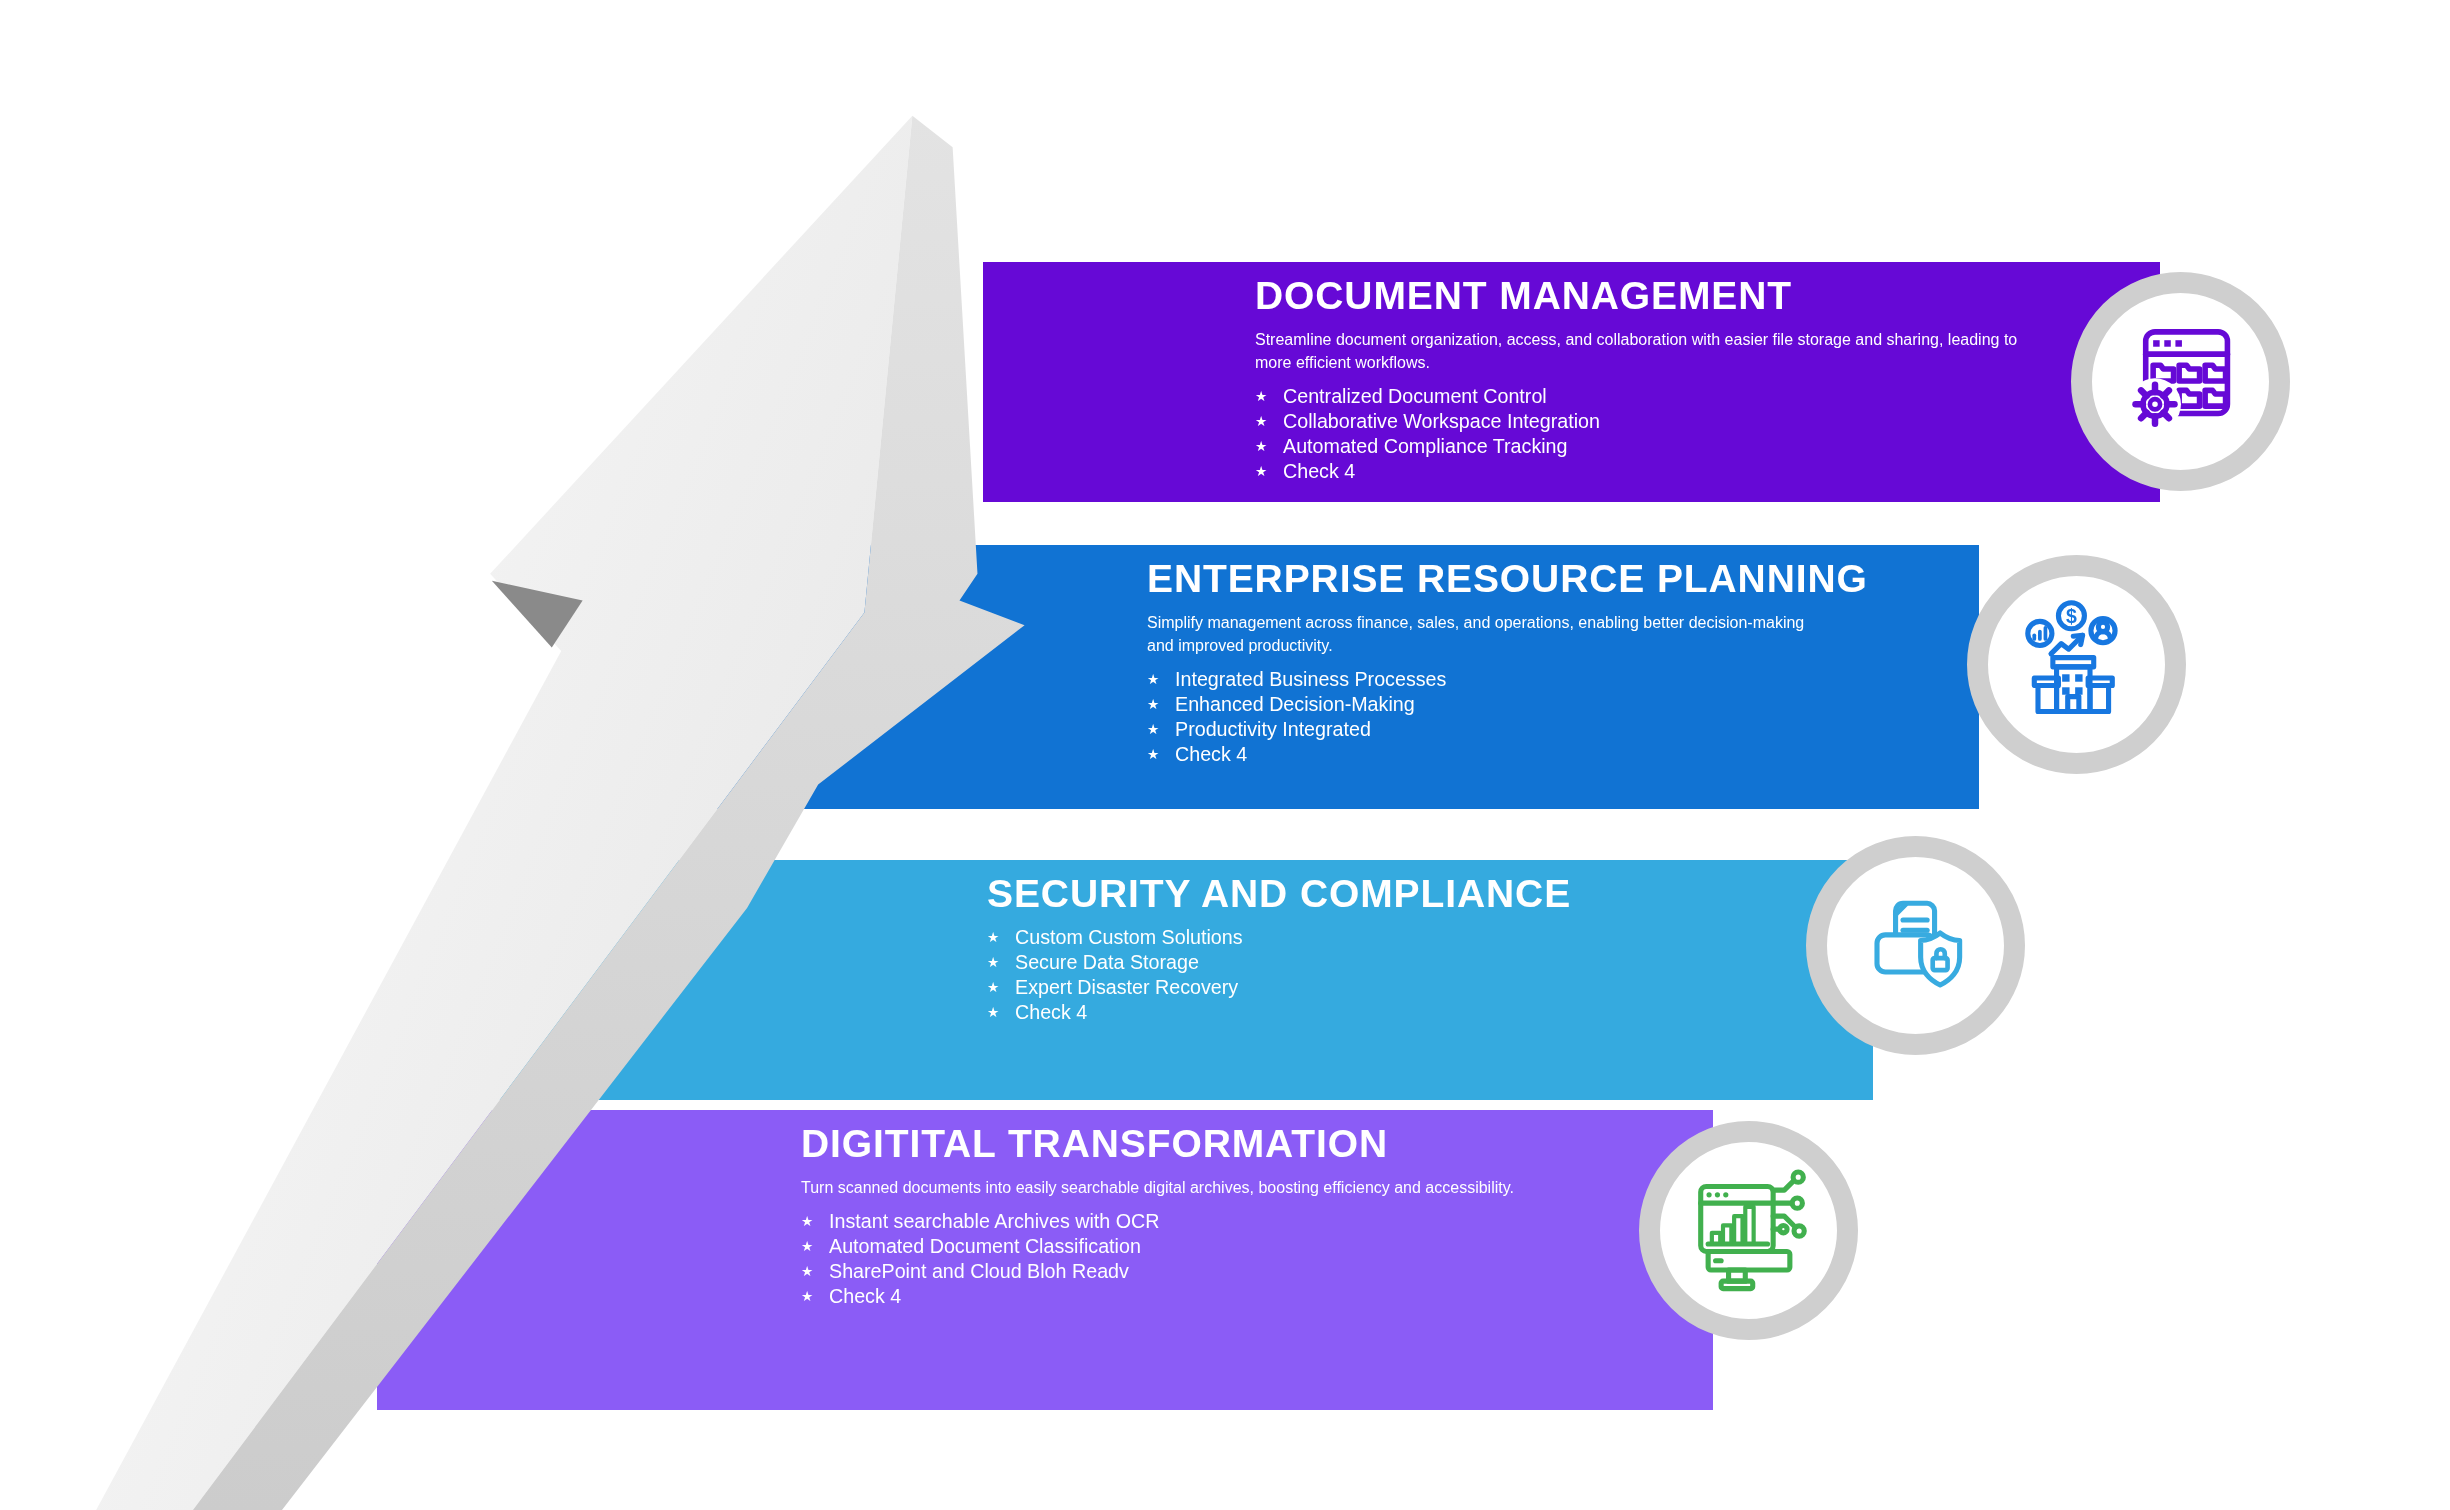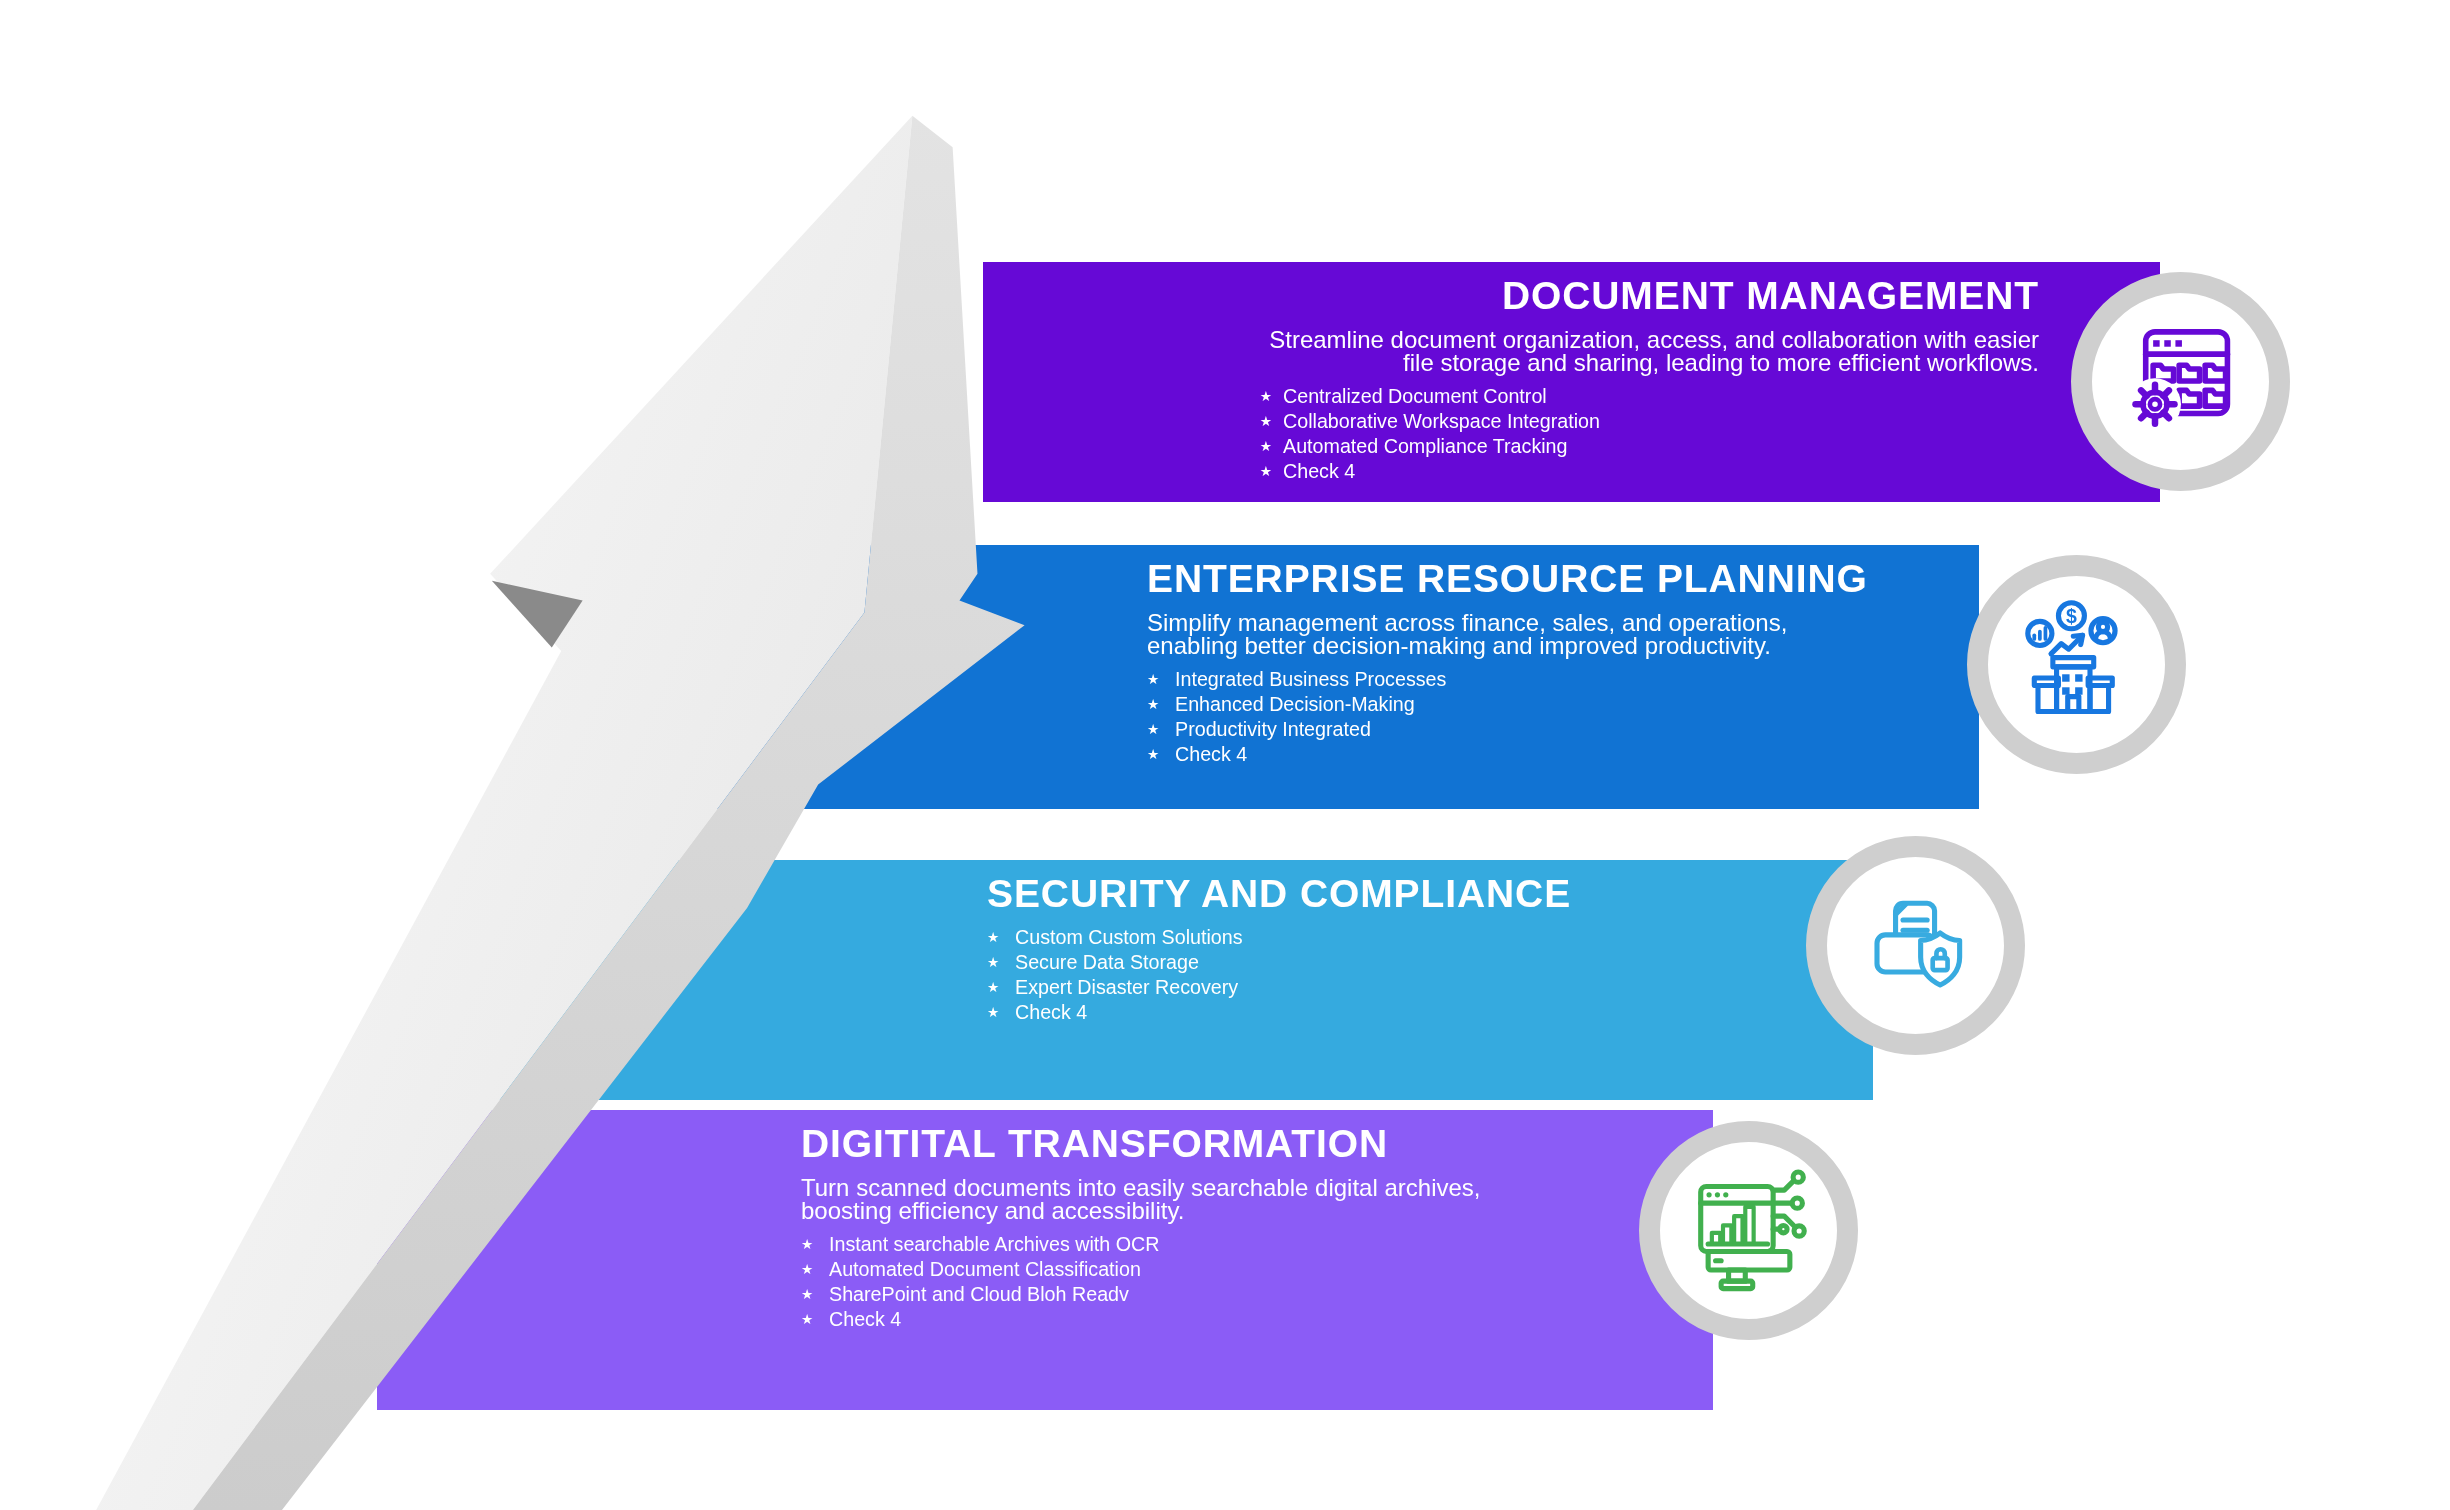--- a/index.html
+++ b/index.html
@@ -2,37 +2,37 @@
 <html style="font-size:13.7px"><head>
 <meta charset="utf-8">
 <style>
   html,body{margin:0;padding:0;background:#ffffff;}
   .canvas{
     position:relative;width:2450px;height:1510px;background:#ffffff;overflow:hidden;
     font-family:"Liberation Sans",sans-serif;
   }
   
   .band{position:absolute;z-index:1;}
-  .band-1{left:983px;top:262px;width:1177px;height:240px;background:#6609d6;text-align:right;}
+  .band-1{left:983px;top:262px;width:1177px;height:240px;background:#6609d6;}
   .band-2{left:600px; top:545px;width:1379px;height:264px;background:#1173d3;}
   .band-3{left:463px; top:860px;width:1410px;height:240px;background:#35aadf;}
   .band-4{left:377px; top:1110px;width:1336px;height:300px;background:#8b5cf6;}
 
   .band-content{position:absolute;top:12px;color:#ffffff;}
   .content-1{left:272px;}
   .content-2{left:547px;}
   .content-3{left:524px;}
   .content-4{left:424px;}
 
   .band-title{
     margin:0;font-size:39px;line-height:43px;font-weight:700;
     letter-spacing:0.9px;color:#ffffff;white-space:nowrap;
   }
   .band-desc{
-    margin:11px 0 0 0;font-size:24px;line-height:23px;font-weight:400;color:#ffffff;
+    margin:11px 0 0 0;font-size:16px;line-height:23px;font-weight:400;color:#ffffff;
   }
   .desc-1{width:784px;}
   .desc-2{width:685px;}
   .desc-3{width:724px;}
   .desc-4{width:758px;}
 
   .bullet-list{list-style:none;margin:10.3px 0 0 0;padding:0;}
   .bullet-list li{
     display:flex;align-items:flex-start;gap:11px;
     font-size:19.7px;line-height:25px;color:#ffffff;

